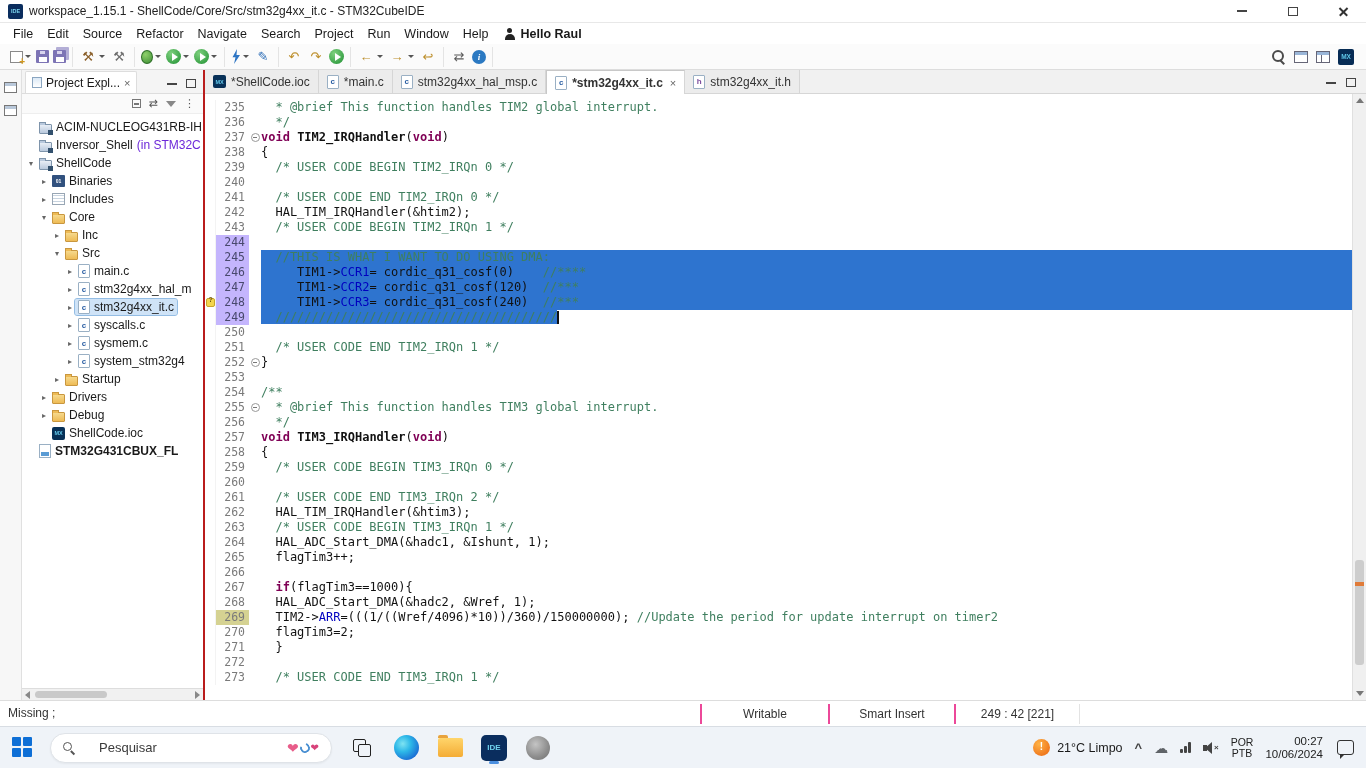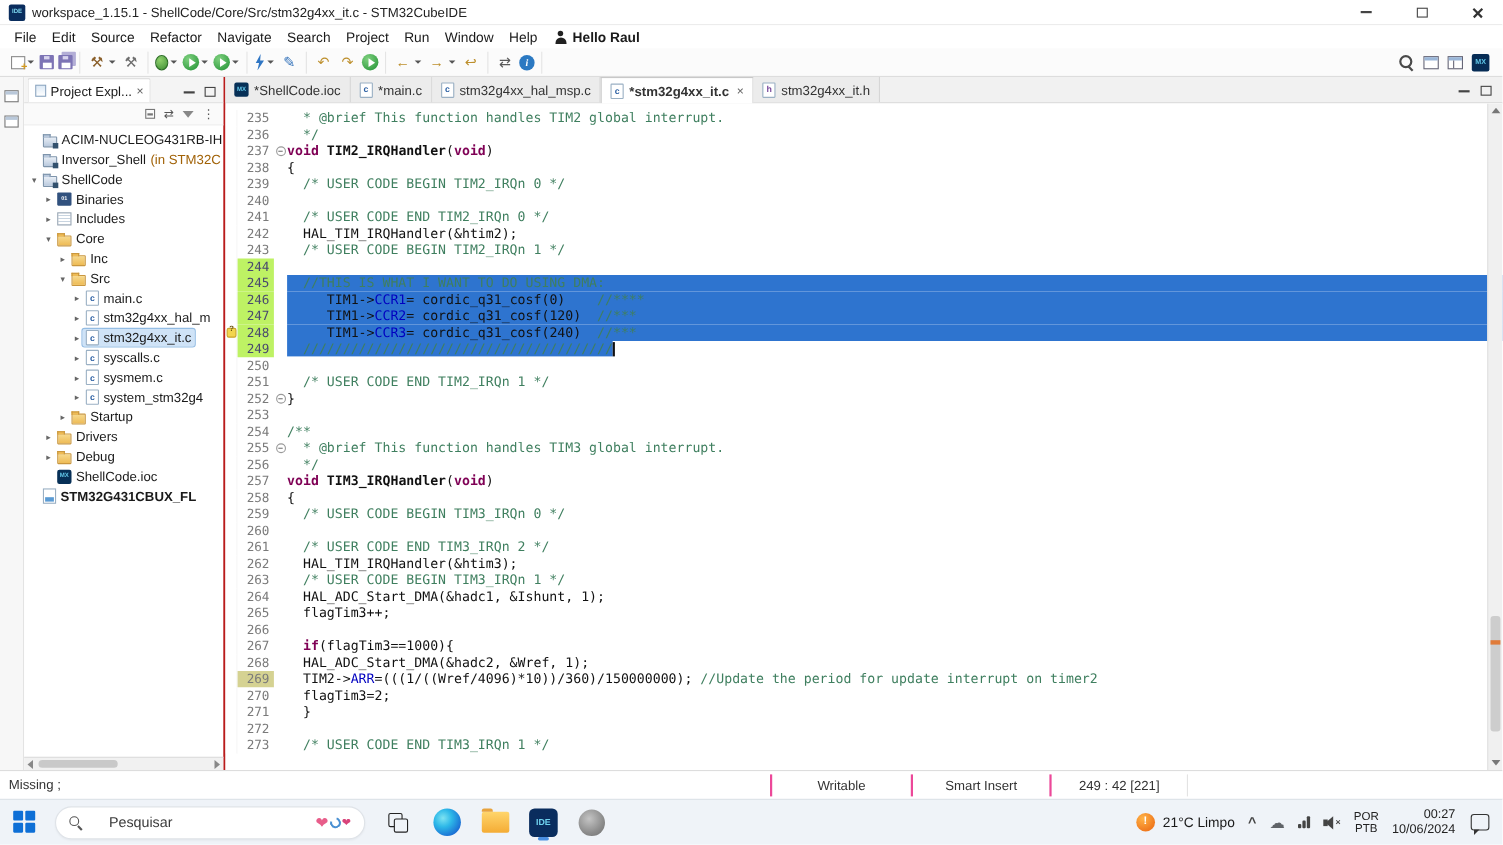--- a/index.html
+++ b/index.html
@@ -73,21 +73,21 @@
   .xt-collapse::after{content:"";position:absolute;left:1px;right:1px;top:3.2px;height:1.4px;background:#777;}
   .xt-funnel{width:0;height:0;border-left:5px solid transparent;border-right:5px solid transparent;border-top:6px solid #888;position:relative;}
   .xt-glyph{font-size:11px;}
 
   .tree{flex:1;overflow:hidden;padding-top:4px;}
   .trow{height:18px;display:flex;align-items:center;white-space:nowrap;}
   .arrow{width:10px;font-size:8px;color:#666;text-align:center;flex:none;}
   .rowbody{display:inline-flex;align-items:center;gap:4px;padding:1px 3px;border-radius:2px;}
   .trow.selected .rowbody{background:#cfe3f7;outline:1px solid #94bde4;}
   .tlabel.b{font-weight:bold;}
-  .suffix{color:#a16207;}
+  .suffix{color:#6d28d9;}
   .ti{display:inline-flex;align-items:center;justify-content:center;flex:none;}
   .ic-file{width:12px;height:14px;background:#fff;border:1px solid #9ab0c4;border-radius:1px;font-size:8px;font-weight:bold;color:#2b5fa3;}
   .ic-file.h{color:#7a4a9c;}
   .ic-mx{width:13px;height:13px;background:#073057;color:#62c8ea;font-size:5.5px;font-weight:bold;border-radius:2px;}
   .ic-folder{width:13px;height:10px;background:linear-gradient(#f6d98d,#eebb55);border:1px solid #c9973f;border-radius:1px;position:relative;margin-top:3px;}
   .ic-folder::before{content:"";position:absolute;left:-1px;top:-3px;width:5px;height:2px;background:#eebb55;border:1px solid #c9973f;border-bottom:none;}
   .ic-proj{width:13px;height:10px;background:linear-gradient(#e8eef6,#b9c9dd);border:1px solid #7e94ab;border-radius:1px;position:relative;margin-top:3px;}
   .ic-proj::before{content:"";position:absolute;left:-1px;top:-3px;width:5px;height:2px;background:#b9c9dd;border:1px solid #7e94ab;border-bottom:none;}
   .ic-proj::after{content:"";position:absolute;right:-2px;bottom:-2px;width:5px;height:5px;background:#33516e;}
   .ic-bin{width:13px;height:12px;background:#31517e;color:#fff;font-size:5px;font-weight:bold;border-radius:1px;}
@@ -108,21 +108,21 @@
   .etab.active{background:#fff;font-weight:bold;border-top:1px solid #c8c8c8;border-left:1px solid #c8c8c8;height:24px;margin-bottom:-1px;}
   .etab-close{color:#666;font-size:11px;margin-left:2px;font-weight:normal;}
   .tab-winbtns{margin-left:auto;display:flex;align-items:center;gap:10px;padding:0 10px 6px 0;}
 
   .codewrap{flex:1;position:relative;background:#fff;overflow:hidden;padding-top:6px;}
   .code-line{display:flex;height:15px;font-family:"DejaVu Sans Mono",monospace;font-size:12px;line-height:15px;}
   .ann{width:11px;flex:none;background:#fff;border-right:1px solid #f3f3f3;display:flex;align-items:center;justify-content:center;}
   .warn-marker{width:9px;height:9px;background:#f3d54e;border:1px solid #caa52c;border-radius:2px;position:relative;}
   .warn-marker::after{content:"?";position:absolute;left:2px;top:-3px;font:bold 7px "Liberation Sans",sans-serif;color:#6b5510;}
   .num{width:33px;flex:none;color:#7a7a7a;text-align:right;padding-right:4px;background:#fff;font-size:11.5px;}
-  .num.g-sel{background:#bef264;color:#49496e;}
+  .num.g-sel{background:#c4b5fd;color:#49496e;}
   .num.g-mark{background:#d5d292;}
   .foldc{width:12px;flex:none;}
   .fold-dot{display:block;width:9px;height:9px;border:1px solid #999;border-radius:50%;margin:3px auto 0;position:relative;background:#fff;}
   .fold-dot::after{content:"";position:absolute;left:1.5px;right:1.5px;top:3px;height:1px;background:#777;}
   .ltxt{flex:1;white-space:pre;}
   .ltxt.sel-full{background:#2e74cf;}
   .sel-part{background:#2e74cf;}
   .caret{display:inline-block;width:2px;height:13px;background:#111;vertical-align:text-bottom;}
   .tok-c{color:#3f7f5f;}
   .tok-k{color:#7f0055;font-weight:bold;}

